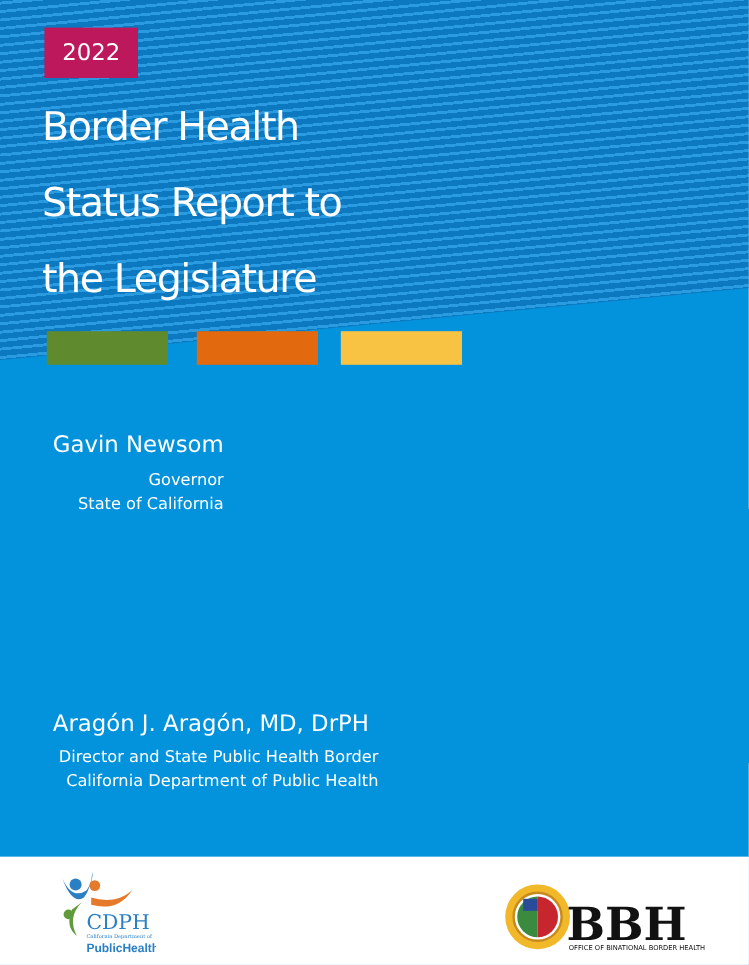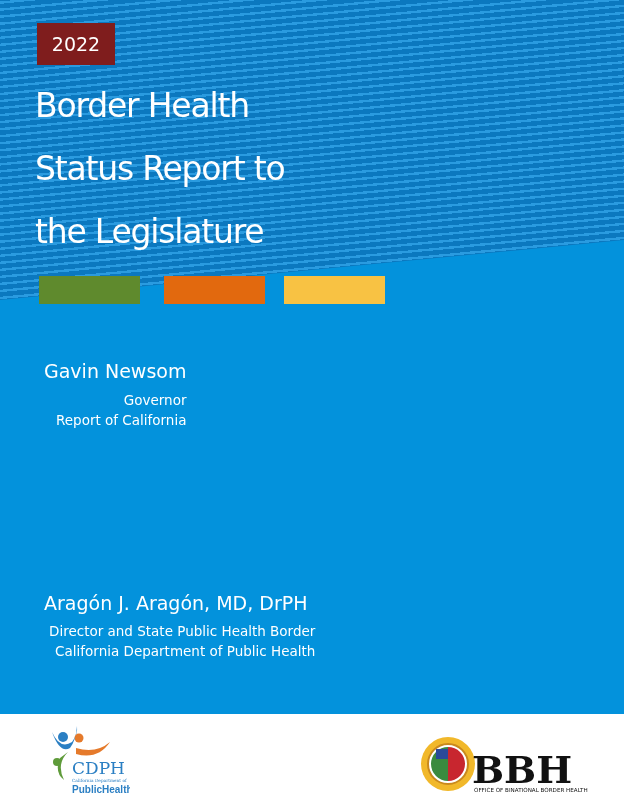--- a/index.html
+++ b/index.html
@@ -3,21 +3,21 @@
   <meta charset="utf-8">
   <style>
     html, body { margin: 0; padding: 0; }
     body { width: 624px; height: 804px; position: relative; overflow: hidden; background: #ffffff; font-family: "DejaVu Sans", sans-serif; }
     .cover { position: absolute; left: 0; top: 0; width: 624px; height: 714px; background: #0392dc; overflow: hidden; }
     .stripes {
       position: absolute; left: 0; top: 0; width: 624px; height: 300px;
       background: repeating-linear-gradient(-5.5deg, #0b78bf 0px, #0b78bf 4.6px, #2a9be0 4.6px, #2a9be0 7px);
       clip-path: polygon(0 0, 624px 0, 624px 240px, 0 300px);
     }
-    .year-box { position: absolute; left: 37px; top: 23px; width: 78px; height: 42px; background: #7f1d1d; color: #fff;
+    .year-box { position: absolute; left: 37px; top: 23px; width: 78px; height: 42px; background: #be185d; color: #fff;
       font-family: "DejaVu Sans", sans-serif; font-size: 19px; line-height: 42px; text-align: center; }
     .title { position: absolute; left: 35px; top: 74px; color: #fff; font-family: "DejaVu Sans", sans-serif;
       font-size: 33px; line-height: 63px; letter-spacing: -1.2px; font-weight: normal; margin: 0; }
     .title span { display: block; }
     .bar { position: absolute; top: 276px; height: 28px; width: 101px; }
     .bar.green { left: 39px; background: #5f8a2d; }
     .bar.orange { left: 164px; background: #e2690e; }
     .bar.yellow { left: 284px; width: 101px; background: #f8c243; }
     .official { position: absolute; left: 44px; color: #fff; }
     .official .name { font-size: 19px; line-height: 24px; white-space: nowrap; }
@@ -37,21 +37,21 @@
     <span>Status Report to</span>
     <span>the Legislature</span>
   </h1>
   <div class="bar green"></div>
   <div class="bar orange"></div>
   <div class="bar yellow"></div>
 
   <div class="official" style="top:359px">
     <div class="name">Gavin Newsom</div>
     <div class="role" style="margin-top:7px">Governor</div>
-    <div class="role">Report of California</div>
+    <div class="role">State of California</div>
   </div>
 
 
   <div class="official" style="top:591px">
     <div class="name">Aragón J. Aragón, MD, DrPH</div>
     <div class="role" style="margin-top:6px">Director and State Public Health Border</div>
     <div class="role">California Department of Public Health</div>
   </div>
 </div>
 

